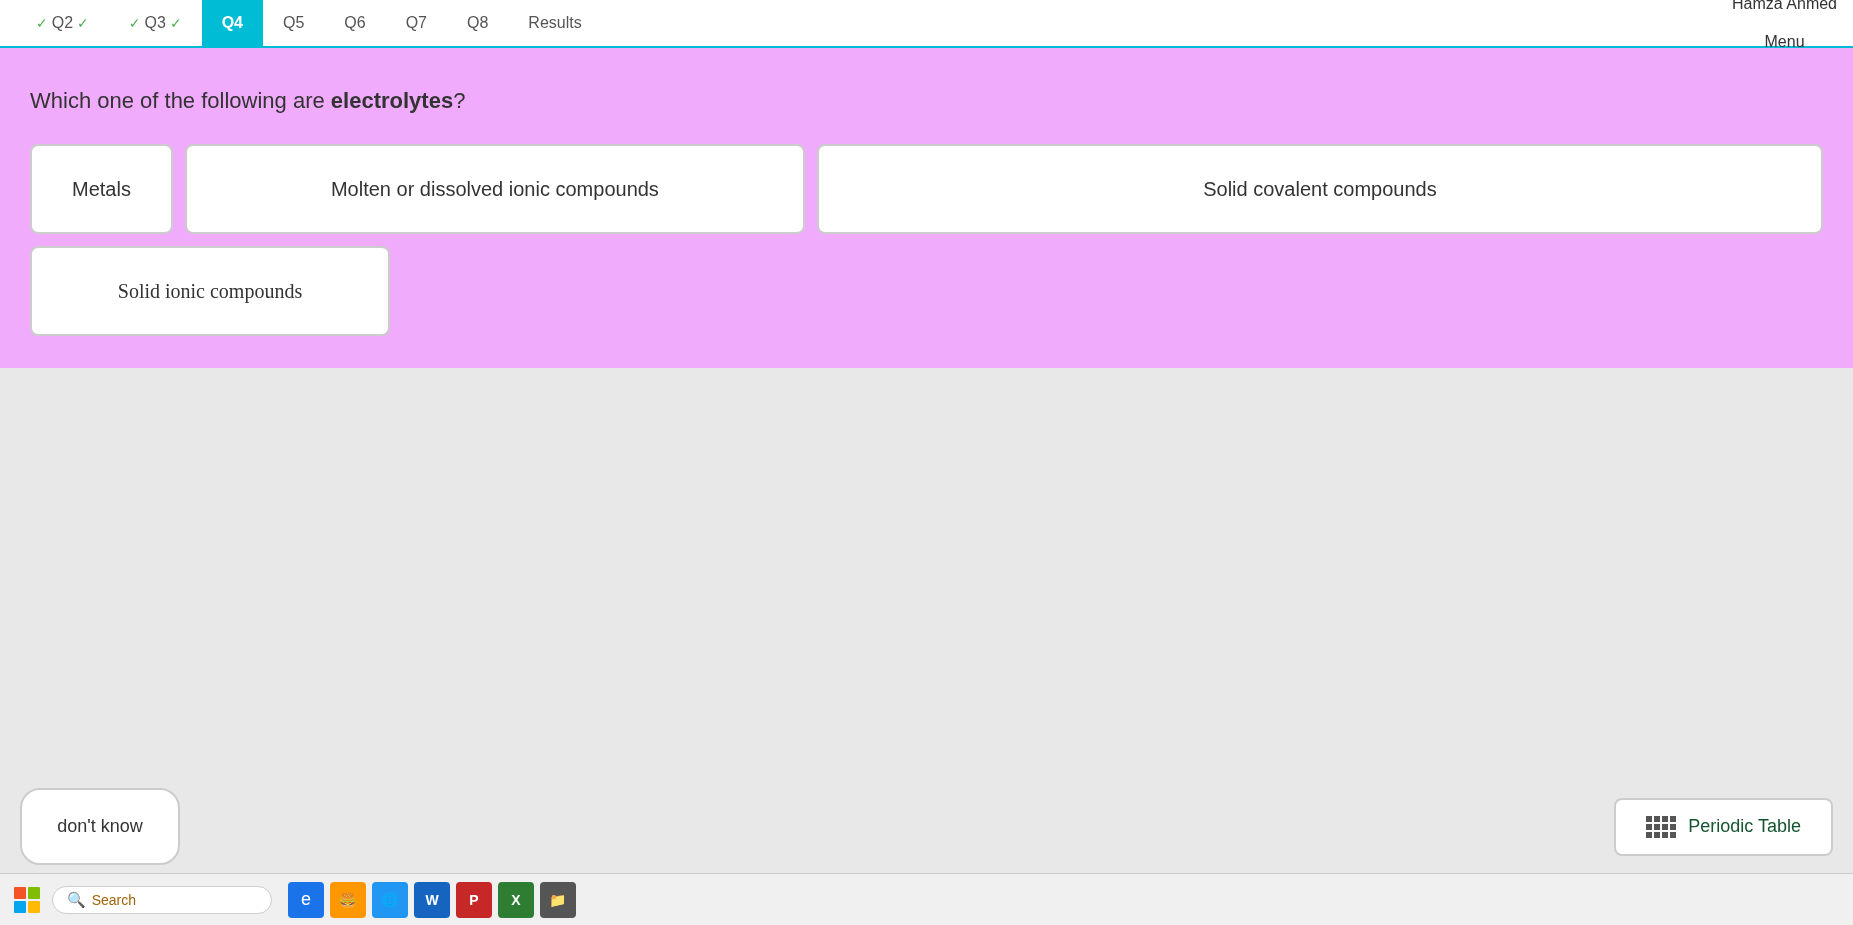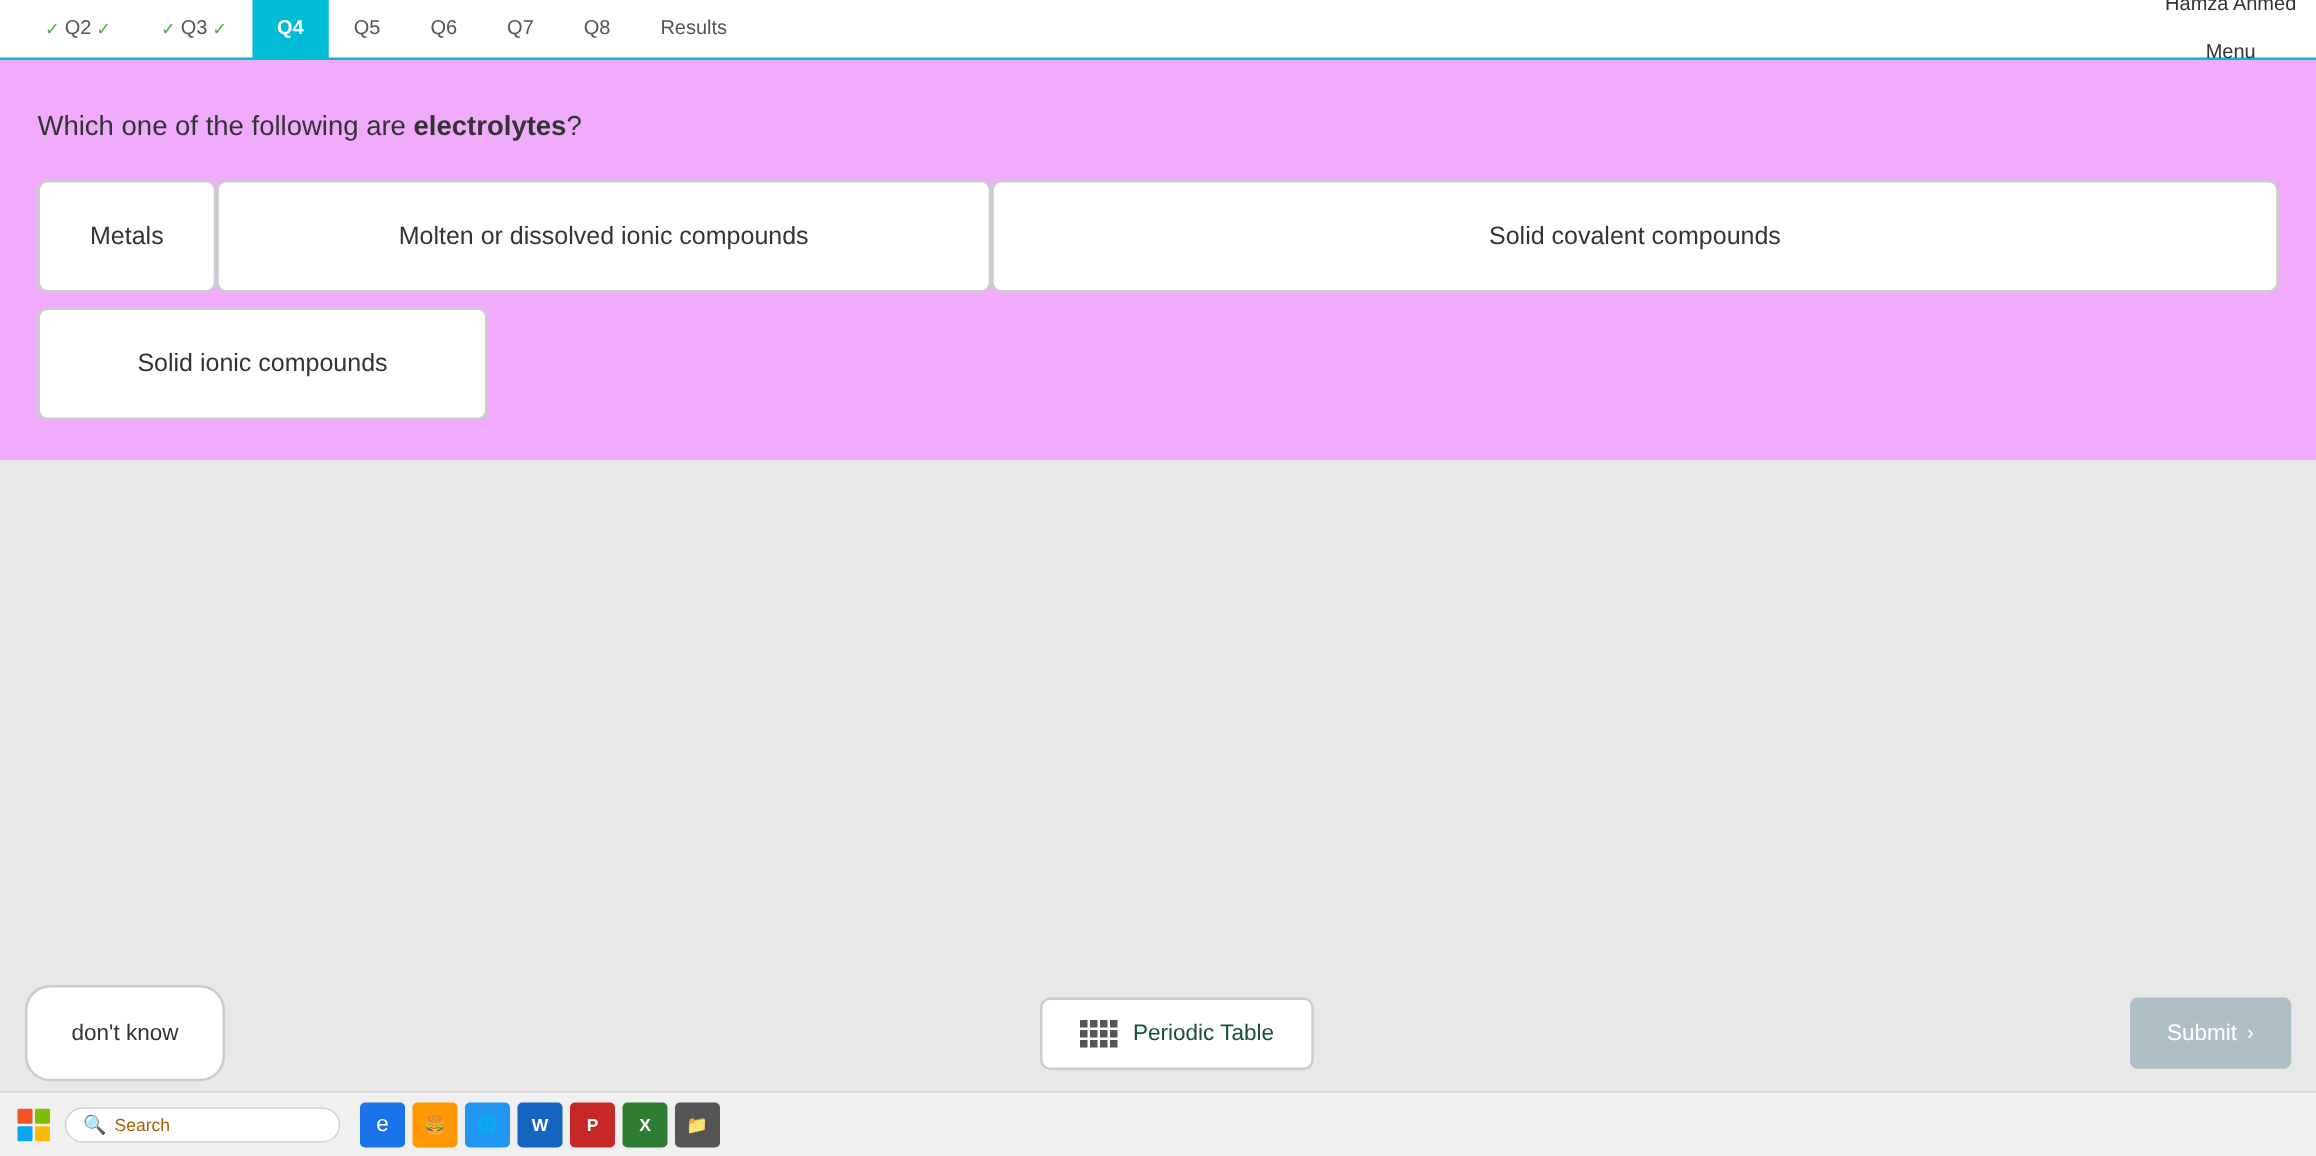--- a/index.html
+++ b/index.html
@@ -91,20 +91,21 @@
     }
 
     .question-text strong {
       font-weight: 700;
     }
 
     
     .options-row-1 {
       display: flex;
       align-items: flex-end;
+      gap: 12px;
       margin-bottom: 12px;
     }
 
     .options-row-2 {
       display: flex;
       align-items: stretch;
       gap: 12px;
       margin-bottom: 12px;
     }
 
@@ -136,20 +137,21 @@
       flex: 1;
       max-width: 620px;
     }
 
     .option-solid-covalent {
       flex: 1;
     }
 
     .option-solid-ionic {
       min-width: 360px;
+      font-family: Liberation Serif, serif;
     }
 
     
     .bottom-bar {
       position: absolute;
       bottom: 60px;
       left: 0;
       right: 0;
       display: flex;
       align-items: center;
@@ -363,24 +365,20 @@
         <span></span>
         <span></span>
       <span></span>
         <span></span>
         <span></span>
         <span></span>
     </span>
     <span>Periodic Table</span>
   </button>
 
-  <button class="submit-btn">
-    <span>Submit</span>
-    <span class="chevron">›</span>
-  </button>
 </div>
 
 <div class="taskbar">
   <button class="taskbar-start">
     <div class="windows-icon">
       <span class="win-r"></span>
       <span class="win-g"></span>
       <span class="win-b"></span>
       <span class="win-y"></span>
     </div>

